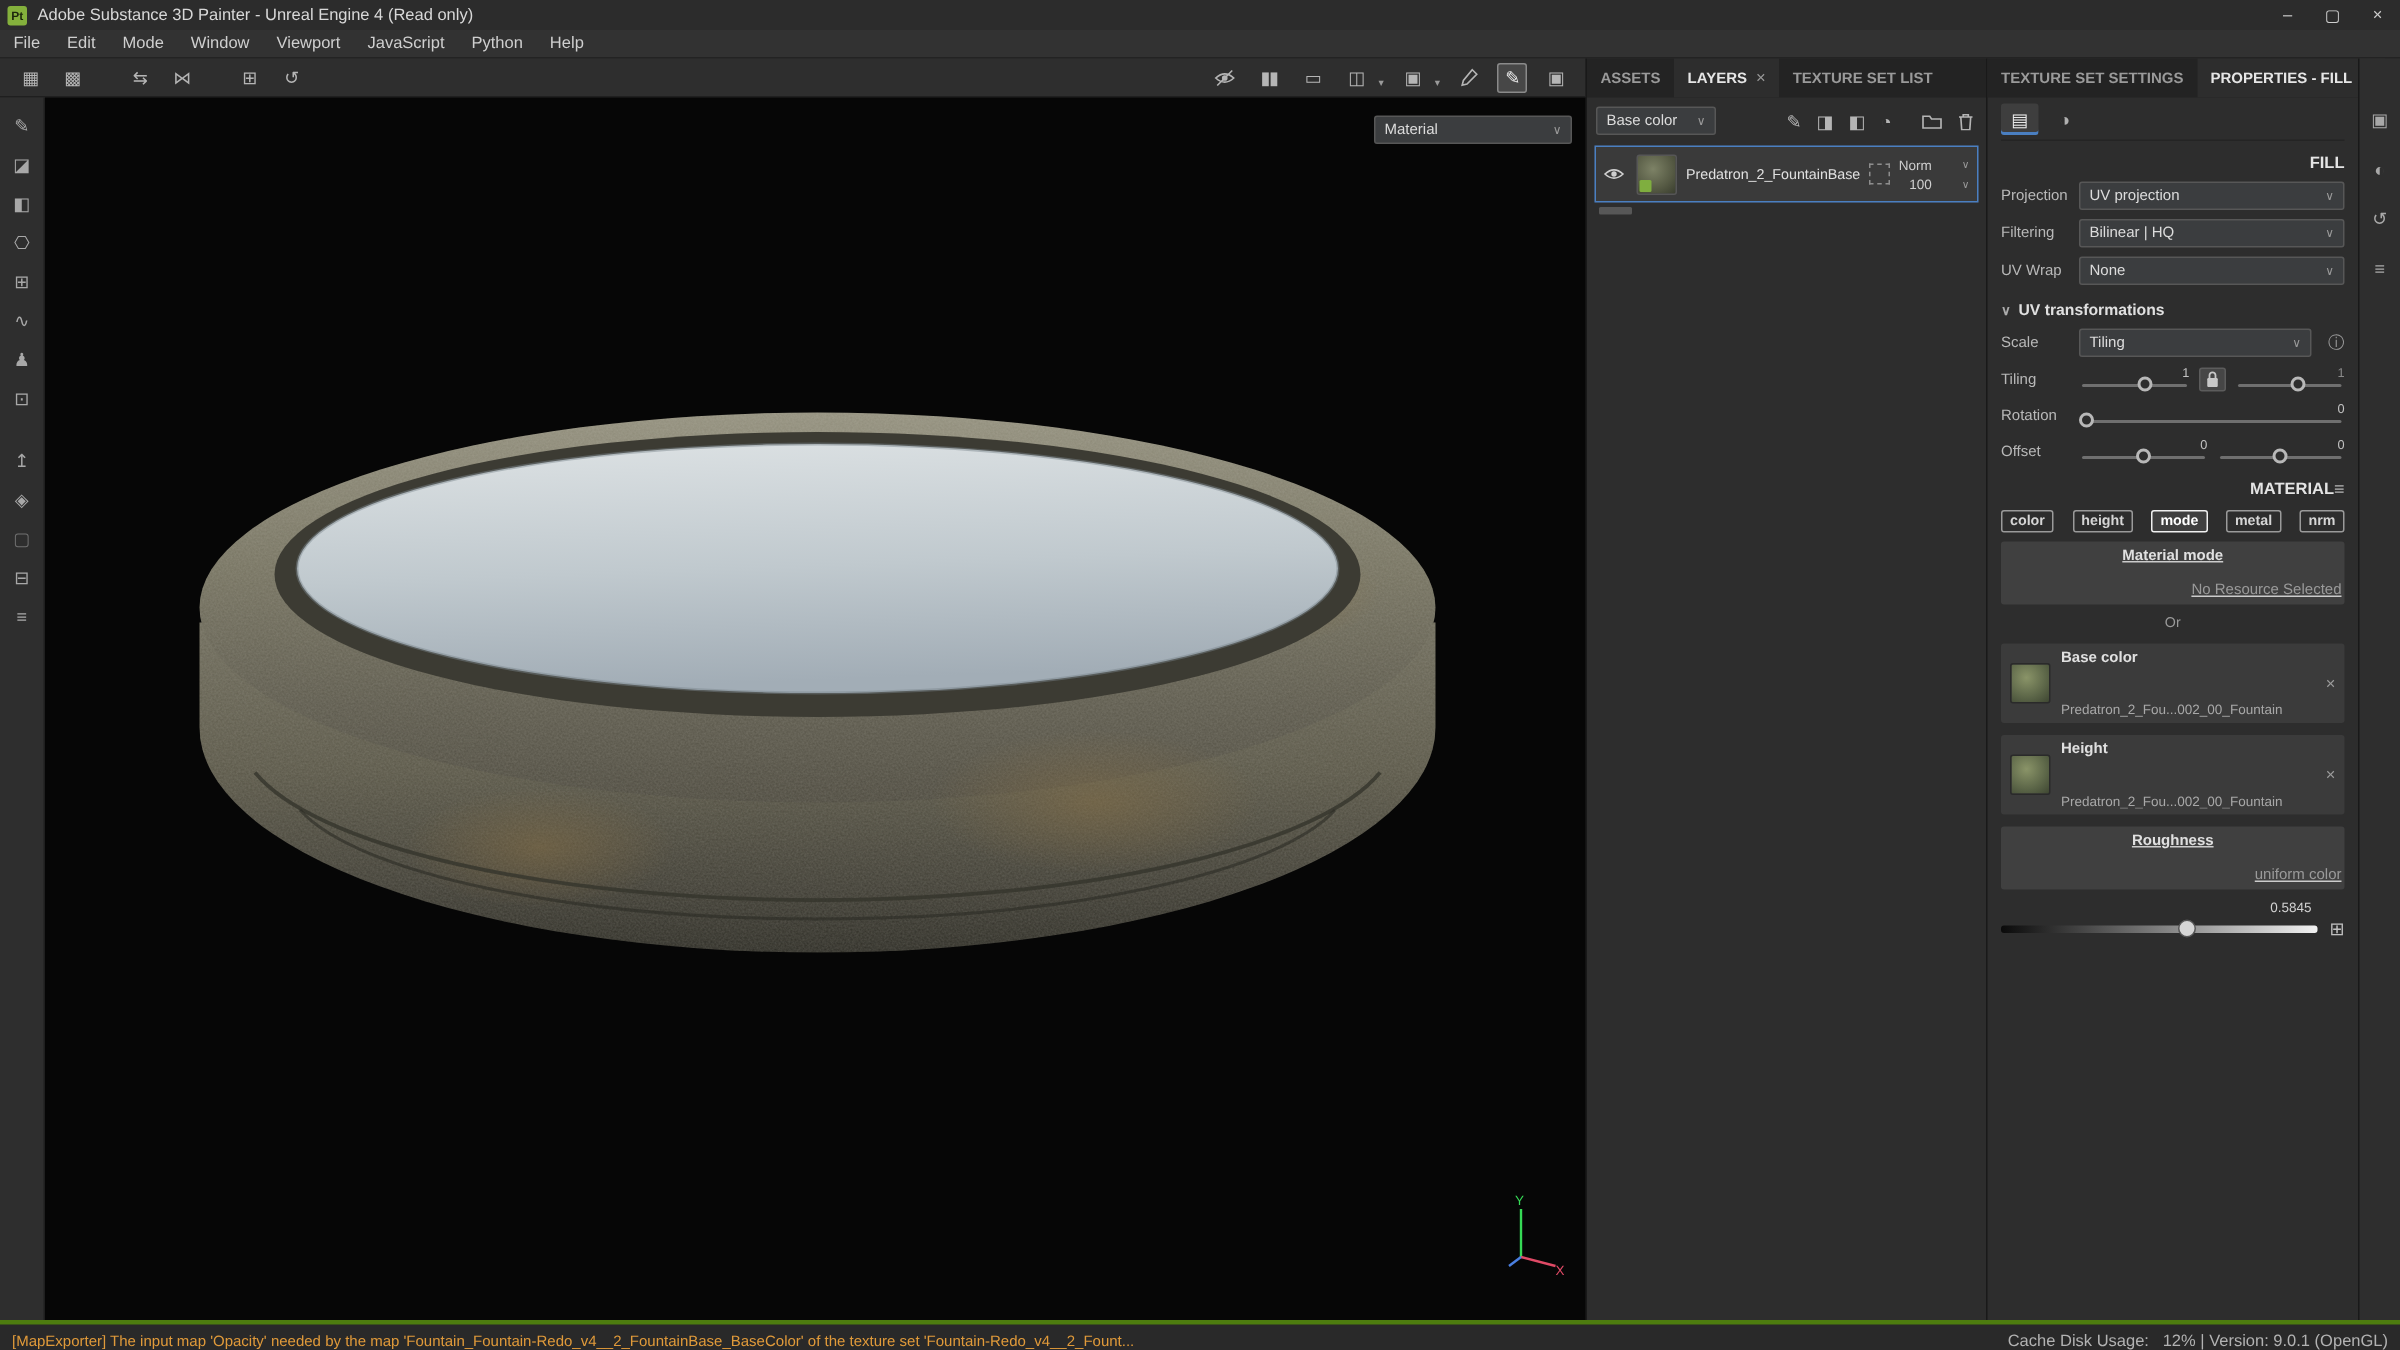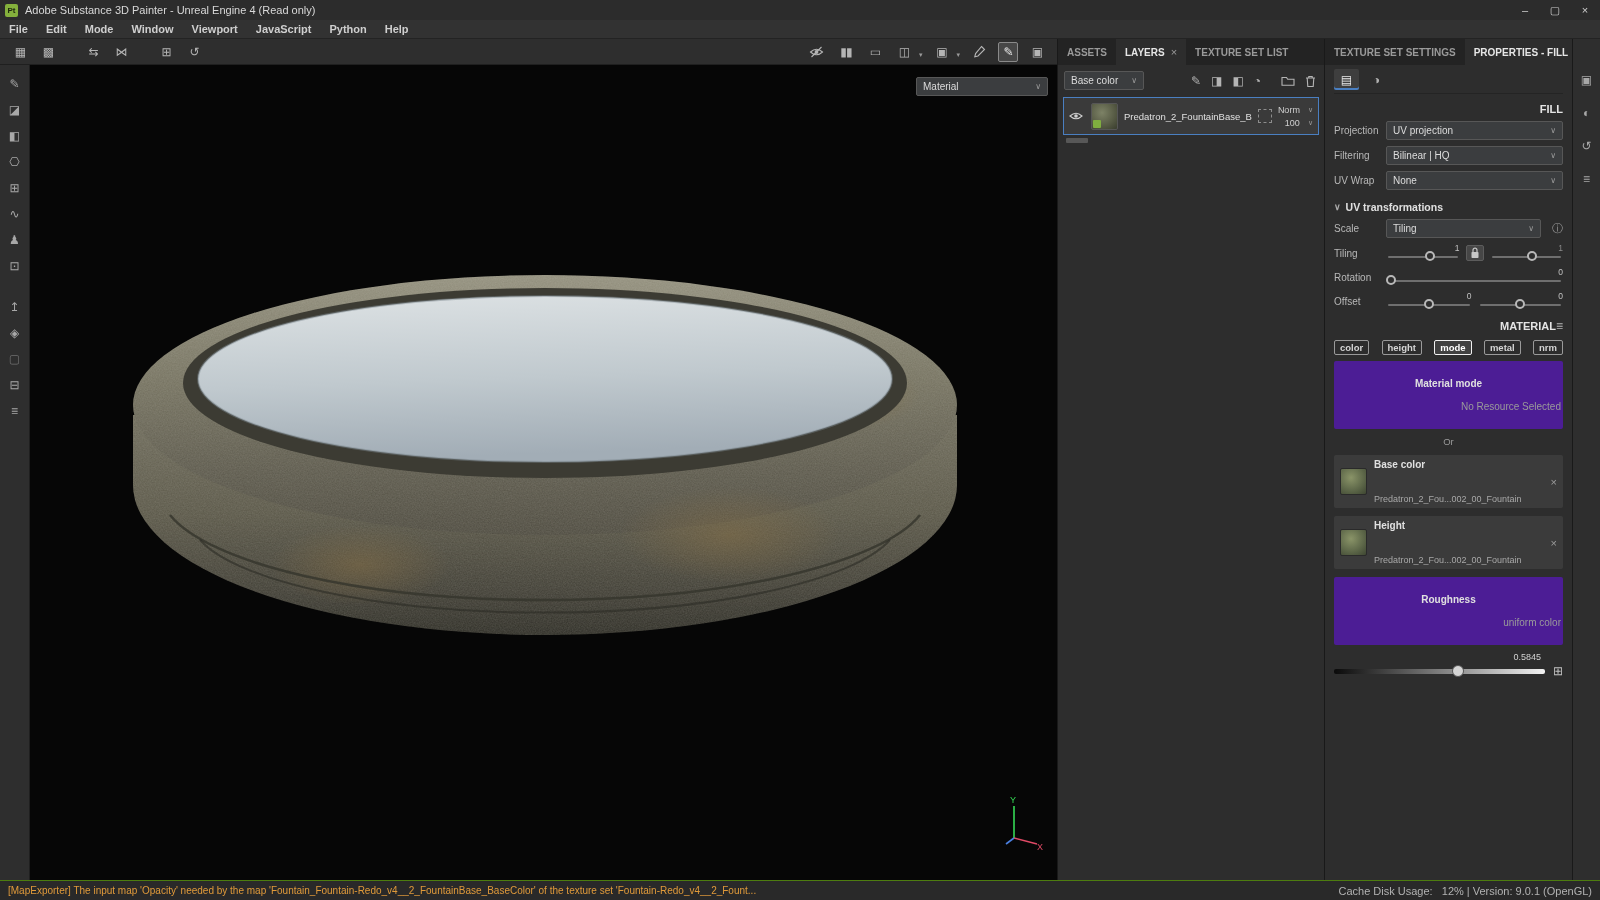--- a/index.html
+++ b/index.html
@@ -10,21 +10,21 @@
   
   .titlebar { height:20px; background:#2c2c2c; display:flex; align-items:center; padding-left:5px; }
   .app-icon { width:13px; height:13px; background:#84b03c; color:#1c260d; font-size:8px; font-weight:bold;
               display:flex; align-items:center; justify-content:center; border-radius:2px; margin-right:7px; }
   .title-text { font-size:11px; color:#d8d8d8; }
   .win-controls { margin-left:auto; display:flex; height:100%; }
   .win-btn { width:30px; display:flex; align-items:center; justify-content:center; color:#cfcfcf; font-size:11px; }
 
   
   .menubar { height:19px; background:#323232; display:flex; align-items:center; border-bottom:1px solid #232323; }
-  .menu-item { padding:0 9px; font-size:11px; color:#cfcfcf;font-weight:bold; }
+  .menu-item { padding:0 9px; font-size:11px; color:#cfcfcf; }
 
   
   .content-row { display:flex; height:841px; }
   .left-col { flex:1; display:flex; flex-direction:column; min-width:0; }
 
   .toolbar { height:26px; background:#2e2e2e; display:flex; align-items:center; border-bottom:1px solid #1f1f1f; }
   .tb-left { display:flex; align-items:center; gap:8px; margin-left:10px; }
   .tb-right { margin-left:auto; margin-right:10px; display:flex; align-items:center; gap:9px; }
   .tb-icon { min-width:20px; height:20px; display:flex; align-items:center; justify-content:center;
              color:#b5b5b5; font-size:12px; letter-spacing:-1px; }
@@ -66,21 +66,21 @@
   .p-icon { color:#b5b5b5; font-size:12px; display:flex; align-items:center; }
   .layer-row { margin:2px 5px 0; border:1px solid var(--accent); background:#3a3a3a; height:38px;
                display:flex; align-items:center; padding:0 5px; gap:6px; }
   .eye-wrap { width:16px; display:flex; align-items:center; }
   .layer-thumb { width:27px; height:27px; border-radius:2px; border:1px solid #565656; position:relative;
                  background:radial-gradient(circle at 40% 35%, #7d8266, #565a44 60%, #393d2e); }
   .layer-thumb::after { content:""; position:absolute; left:1px; bottom:1px; width:8px; height:8px; background:#7fae3f; border-radius:1px; }
   .layer-name { flex:1; font-size:9.5px; color:#e0e0e0; white-space:nowrap; overflow:hidden; }
   .mask-box { width:14px; height:14px; border:1px dashed #8d8d8d; flex-shrink:0; }
   .blend-col { display:flex; flex-direction:column; gap:3px; align-items:flex-end; }
-  .mini-select { display:flex; align-items:center; gap:8px; font-size:9px; color:#cfcfcf; }
+  .mini-select { display:flex; align-items:center; gap:20px; font-size:9px; color:#cfcfcf; }
   .mini-select .chev { font-size:7px; color:#999; }
   .layer-subbar { width:22px; height:5px; background:#575757; margin:3px 0 0 8px; border-radius:1px; }
 
   
   .props-body { padding:0 9px; overflow:hidden; }
   .subtabs { display:flex; gap:5px; padding:4px 0 3px; border-bottom:1px solid #242424; }
   .subtab { width:25px; height:21px; display:flex; align-items:center; justify-content:center; color:#b0b0b0;
             font-size:12px; border-radius:2px; }
   .subtab.active { background:#3e3e3e; box-shadow:inset 0 -2px 0 var(--accent); color:#eaeaea; }
   .sec-heading { font-size:11px; font-weight:bold; color:#e4e4e4; margin:9px 0 4px; display:flex;
@@ -98,21 +98,21 @@
                    border:2px solid #b8b8b8; transform:translateX(-50%); }
   .slider .sval { position:absolute; right:0; top:0; font-size:8.5px; color:#c2c2c2; line-height:1; }
   .slider .sval.dim { color:#8a8a8a; }
   .lock-btn { width:18px; height:16px; background:#464646; border:1px solid #5c5c5c; border-radius:2px;
               display:flex; align-items:center; justify-content:center; flex-shrink:0; }
 
   .channels-row { display:flex; justify-content:space-between; margin:7px 0 6px; }
   .chan { border:1px solid #9a9a9a; border-radius:2px; padding:1px 5px; font-size:9.5px; font-weight:bold; color:#d5d5d5; }
   .chan.active { border-color:#f0f0f0; color:#fff; background:#404040; }
 
-  .mbox { background:#4c1d95; border-radius:2px; text-align:center; padding:17px 2px; margin:4px 0; }
+  .mbox { background:#404040; border-radius:2px; text-align:center; padding:4px 2px; margin:4px 0;text-decoration:underline; }
   .mbox-title { font-size:10px; font-weight:bold; color:#e0e0e0; }
   .mbox-sub { font-size:10px; color:#9a9a9a; margin-top:12px;text-align:right; }
   .or-divider { text-align:center; font-size:9.5px; color:#9a9a9a; margin:7px 0; }
 
   .slot { background:#3b3b3b; border-radius:2px; display:flex; align-items:center; gap:7px; padding:4px 6px; margin:8px 0; }
   .slot-thumb { width:27px; height:27px; border-radius:2px; flex-shrink:0; border:1px solid #2a2a2a;
                 background:radial-gradient(circle at 40% 35%, #8a9468, #5c6648 60%, #3e4632); }
   .slot-texts { flex:1; min-width:0; }
   .slot-title { font-size:10px; font-weight:bold; color:#e0e0e0; }
   .slot-value { font-size:9px; color:#a8a8a8; white-space:nowrap; overflow:hidden;margin-top:24px; }
@@ -126,21 +126,21 @@
   .rough-thumb { position:absolute; top:1px; width:12px; height:12px; border-radius:50%; background:#d5d5d5;
                  border:1px solid #555; transform:translateX(-50%); }
   .picker-icon { color:#c0c0c0; font-size:12px; }
 
   
   .right-strip { width:28px; background:#2e2e2e; border-left:1px solid #191919; display:flex; flex-direction:column;
                  align-items:center; padding-top:32px; gap:15px; }
   .rs-icon { width:20px; height:18px; display:flex; align-items:center; justify-content:center; color:#a8a8a8; font-size:12px; }
 
   
-  .statusbar { height:20px; background:#292929; border-top:1px solid #4d7c0f; display:flex; align-items:center;
+  .statusbar { height:20px; background:#292929; border-top:3px solid #4d7c0f; display:flex; align-items:flex-end;
                justify-content:space-between; padding:0 8px;gap:26px; }
   .status-msg { color:var(--warning); font-size:10px; white-space:nowrap; overflow:hidden; }
   .status-right { color:#b2b2b2; font-size:11px; white-space:pre; margin-left:20px; flex-shrink:0; }
 </style>
 </head>
 <body>
 
 <div class="titlebar">
   <div class="app-icon">Pt</div>
   <span class="title-text">Adobe Substance 3D Painter - Unreal Engine 4 (Read only)</span>

